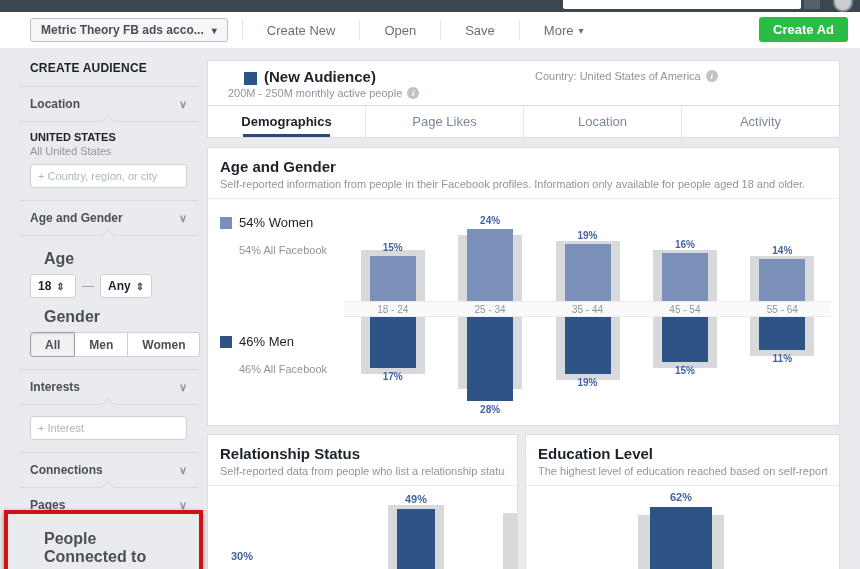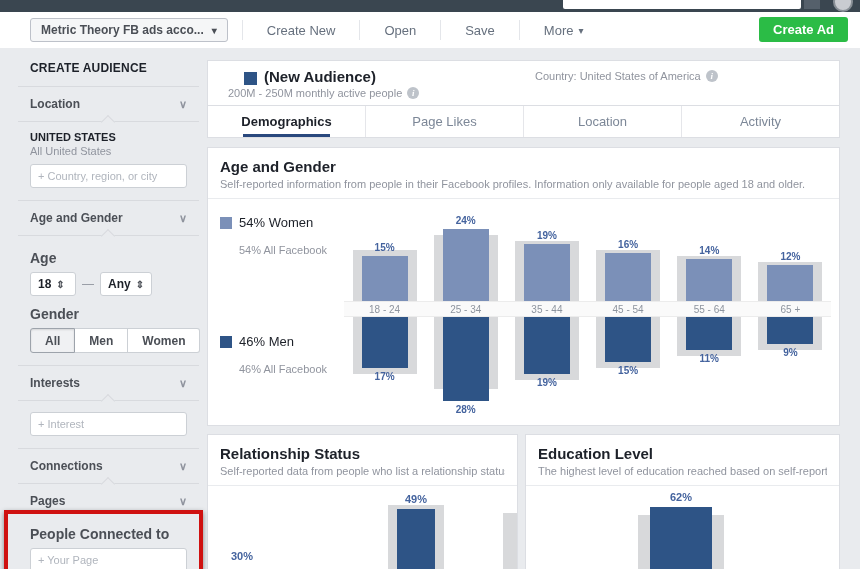--- a/index.html
+++ b/index.html
@@ -41,21 +41,21 @@
     background:#e9ebee; border-left:1px solid #d8dade; border-top:1px solid #d8dade;
     transform:rotate(45deg); z-index:2; }
   .sb-body { padding:9px 12px 12px; }
   .sb-strong { font-size:11px; font-weight:bold; color:#1d2129; }
   .sb-sub { font-size:11px; color:#90949e; margin-top:2px; }
   .sb-input { margin-top:7px; width:157px; height:24px; background:#fff; border:1px solid #ccd0d5;
     border-radius:3px; display:flex; align-items:center; padding:0 7px; }
   .sb-input input { border:none; outline:none; width:100%; font-size:11px;
     font-family:"Liberation Sans",sans-serif; color:#1d2129; }
   .sb-input input::placeholder { color:#b0b5bd; }
-  .sb-label { font-size:14px; font-weight:bold; color:#4b4f56; margin:10px 0 6px; }
+  .sb-label { font-size:16px; font-weight:bold; color:#4b4f56; margin:10px 14px 6px; }
   .age-row { display:flex; align-items:center; gap:6px; }
   .age-select { height:24px; min-width:46px; padding:0 7px; background:#fff; border:1px solid #ccd0d5;
     border-radius:3px; font-size:12px; font-weight:bold; color:#1d2129;
     display:flex; align-items:center; gap:5px; cursor:pointer; }
   .age-select .updown { font-size:10px; color:#4b4f56; }
   .age-dash { color:#90949e; font-size:12px; }
   .seg { display:flex; margin-top:2px; }
   .seg-btn { height:25px; padding:0 14px; background:#fff; border:1px solid #ccd0d5; border-left:none;
     font-size:12px; font-weight:bold; color:#4b4f56; display:flex; align-items:center; cursor:pointer; }
   .seg-btn:first-child { border-left:1px solid #ccd0d5; border-radius:3px 0 0 3px; }
@@ -335,33 +335,20 @@
       <div class="bar b" style="height:42px;background:#7b90b8"></div>
       <div class="pct" style="bottom:45px">14%</div>
     </div>
     <div class="ag-band">55 - 64</div>
     <div class="ag-m">
       <div class="bar gray t" style="height:39px"></div>
       <div class="bar t" style="height:33px;background:#2e5486"></div>
       <div class="pct" style="top:36px">11%</div>
     </div>
   </div>
-  <div class="ag-group">
-    <div class="ag-w">
-      <div class="bar gray b" style="height:39px"></div>
-      <div class="bar b" style="height:36px;background:#7b90b8"></div>
-      <div class="pct" style="bottom:39px">12%</div>
-    </div>
-    <div class="ag-band">65 +</div>
-    <div class="ag-m">
-      <div class="bar gray t" style="height:33px"></div>
-      <div class="bar t" style="height:27px;background:#2e5486"></div>
-      <div class="pct" style="top:30px">9%</div>
-    </div>
-  </div>
         </div>
     </div>
   </div>
 
   <div class="bottom-row">
     <div class="card mini-card mini-rel">
       <div class="panel-head">
         <div class="panel-title">Relationship Status</div>
         <div class="panel-sub">Self-reported data from people who list a relationship status on Fa...</div>
       </div>

